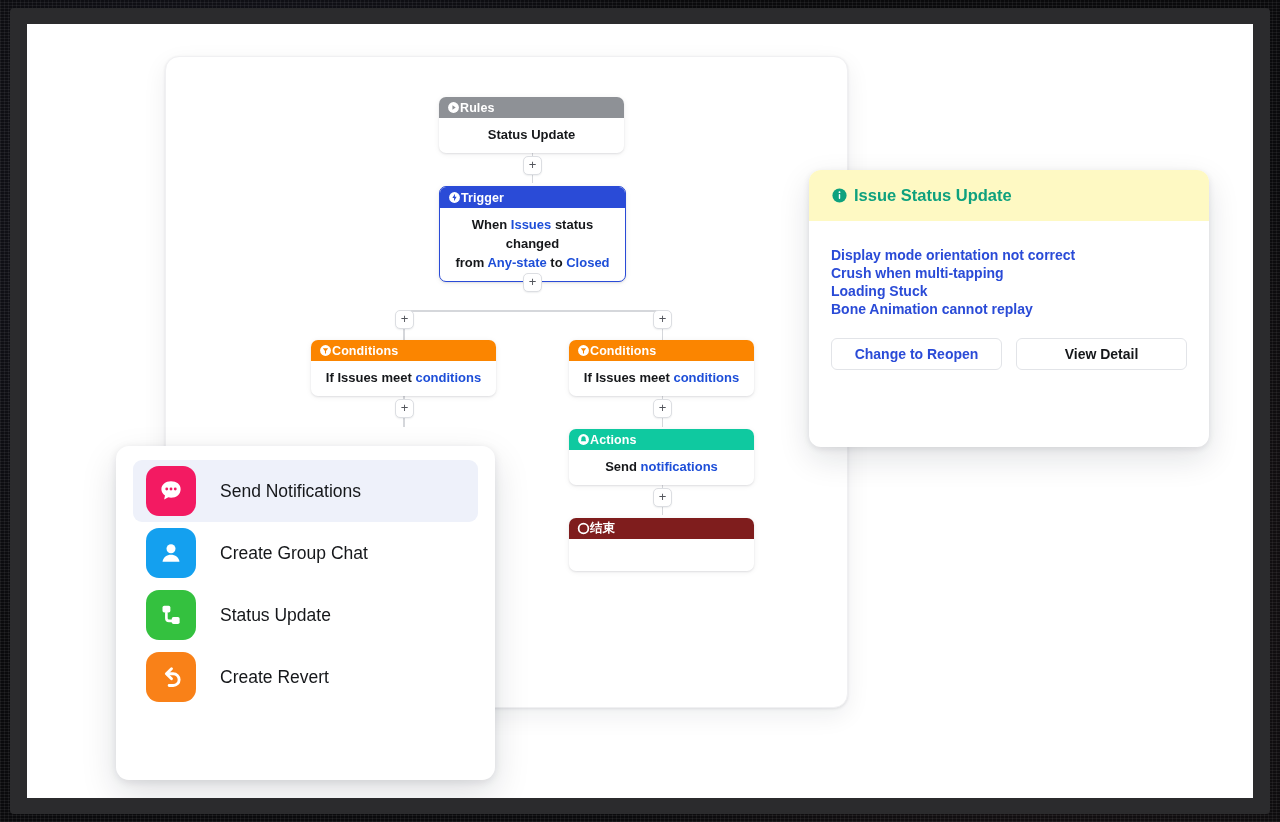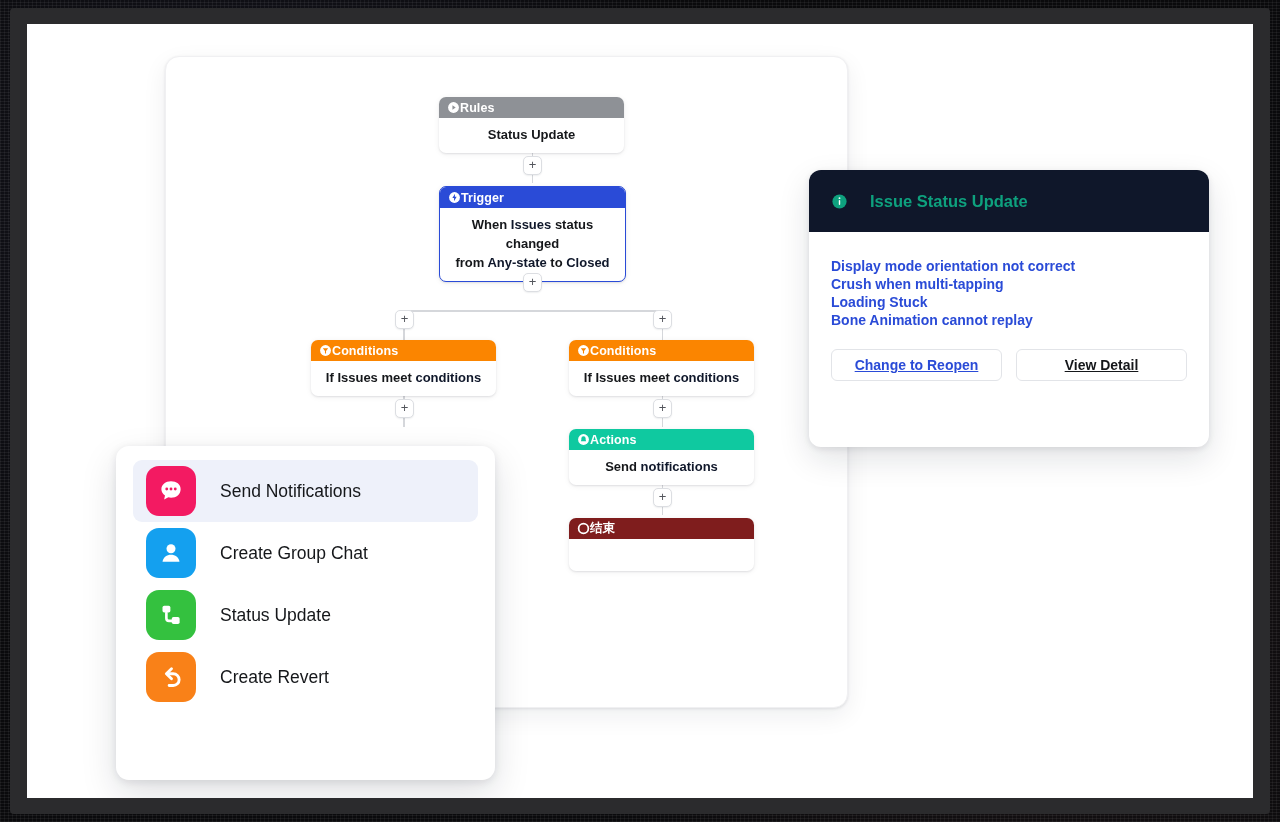--- a/index.html
+++ b/index.html
@@ -50,21 +50,21 @@
   .node-head{
     height:21px;display:flex;align-items:center;
     padding:0 8px;color:#fff;font-size:12.5px;font-weight:600;
     letter-spacing:.1px;
   }
   .node-body{
     padding:7px 10px 9px;font-size:13px;color:#15171a;
     text-align:center;line-height:19px;font-weight:600;
   }
   .node-body.empty{padding:16px 10px;}
-  .lnk{color:#0f172a;font-weight:600;}
+  .lnk{color:#1d4ed8;font-weight:600;}
 
   .hicon{width:13px;height:13px;flex:0 0 13px;display:block;}
 
   
   .vline{position:absolute;width:1.5px;background:#d5d7db;}
   .hline{position:absolute;height:1.5px;background:#d5d7db;}
   .plus{
     position:absolute;width:17px;height:17px;border-radius:5px;
     background:#fff;border:1px solid #dcdee2;
     display:flex;align-items:center;justify-content:center;
@@ -74,37 +74,36 @@
   .plus span{transform:translateY(-1px);}
 
   
   #notif-card{
     position:absolute;left:782px;top:146px;width:400px;height:277px;
     background:#fff;border-radius:12px;
     box-shadow:0 2px 6px rgba(16,24,40,.10),0 12px 32px rgba(16,24,40,.12);
     overflow:hidden;
   }
   #notif-head{
-    height:62px;background:#0f172a;display:flex;align-items:center;
-    gap:22px;padding:0 22px;
+    height:51px;background:#fef9c3;display:flex;align-items:center;
+    gap:6px;padding:0 22px;
   }
   #notif-title{color:#0ea17e;font-size:16.5px;font-weight:700;}
   #notif-body{padding:20px 22px 0;}
   #notif-desc{font-size:14.5px;color:#15171a;font-weight:500;}
   .issue-link{
     display:block;color:#2a4bd7;font-size:14px;font-weight:600;
     margin-top:2px;text-decoration:none;
   }
   #notif-actions{display:flex;gap:14px;padding:21px 22px 0;}
   .nbtn{
     flex:1;height:32px;border:1px solid #e2e4e8;border-radius:6px;
     background:#fff;font-size:14px;font-weight:600;
     display:flex;align-items:center;justify-content:center;
     font-family:"Liberation Sans",sans-serif;
-    text-decoration:underline;
   }
   .nbtn.primary{color:#2a4bd7;}
   .nbtn.secondary{color:#15171a;}
 
   
   #action-menu{
     position:absolute;left:89px;top:422px;width:379px;height:334px;
     background:#fff;border-radius:13px;
     box-shadow:0 2px 8px rgba(16,24,40,.10),0 14px 36px rgba(16,24,40,.13);
     padding:14px 0;box-sizing:border-box;

